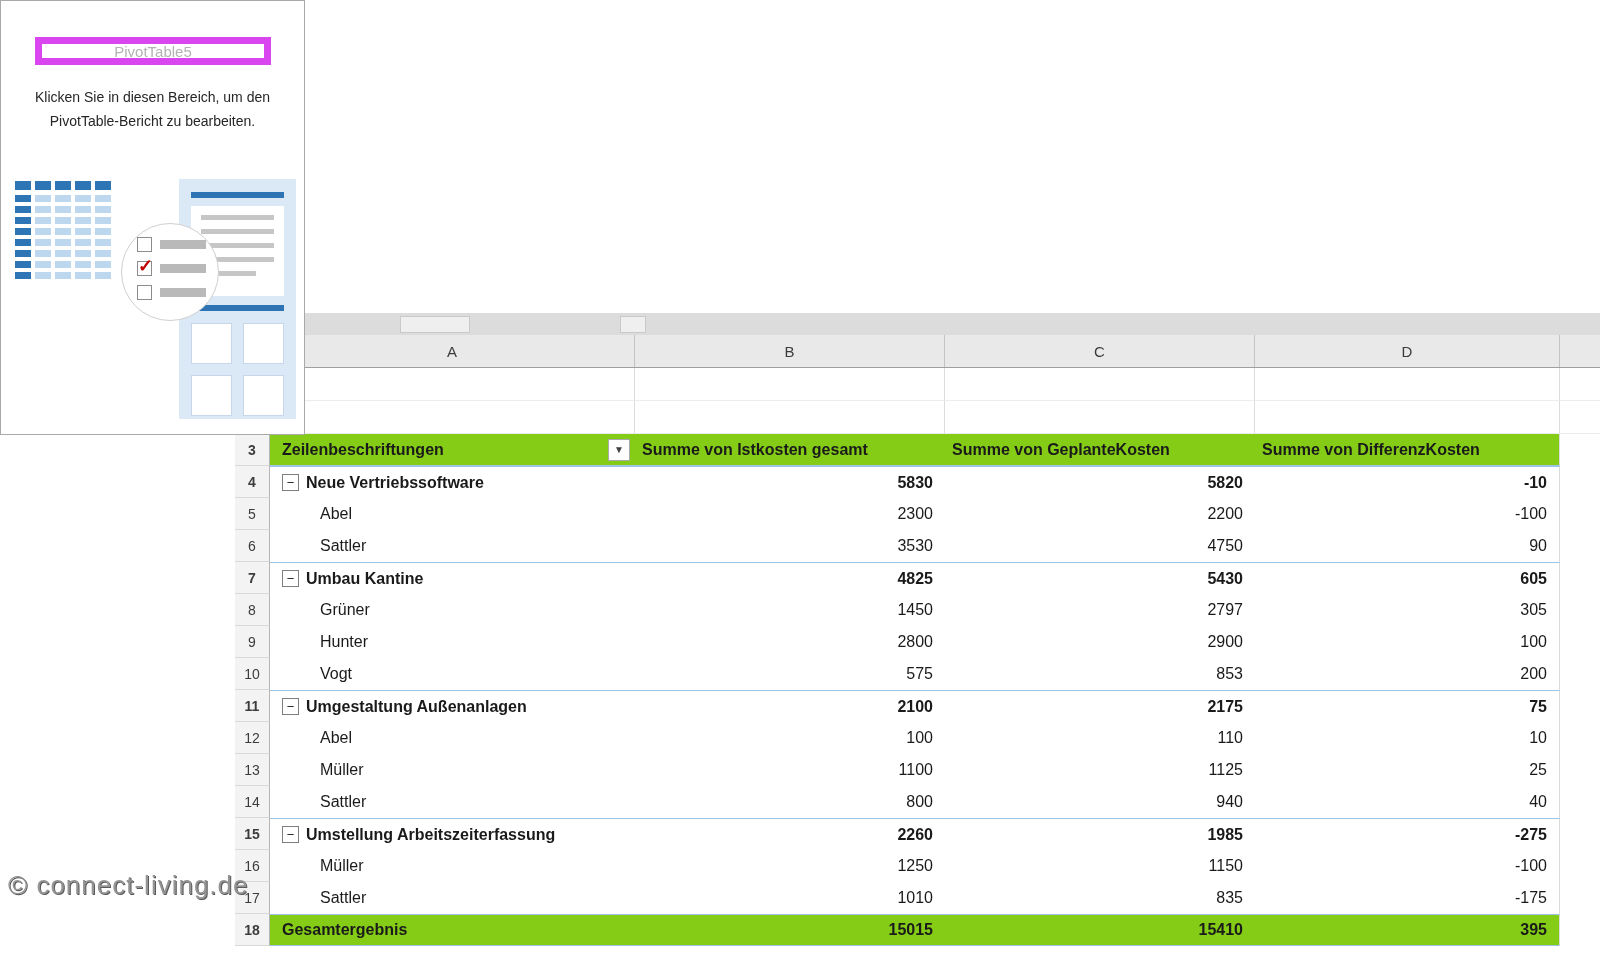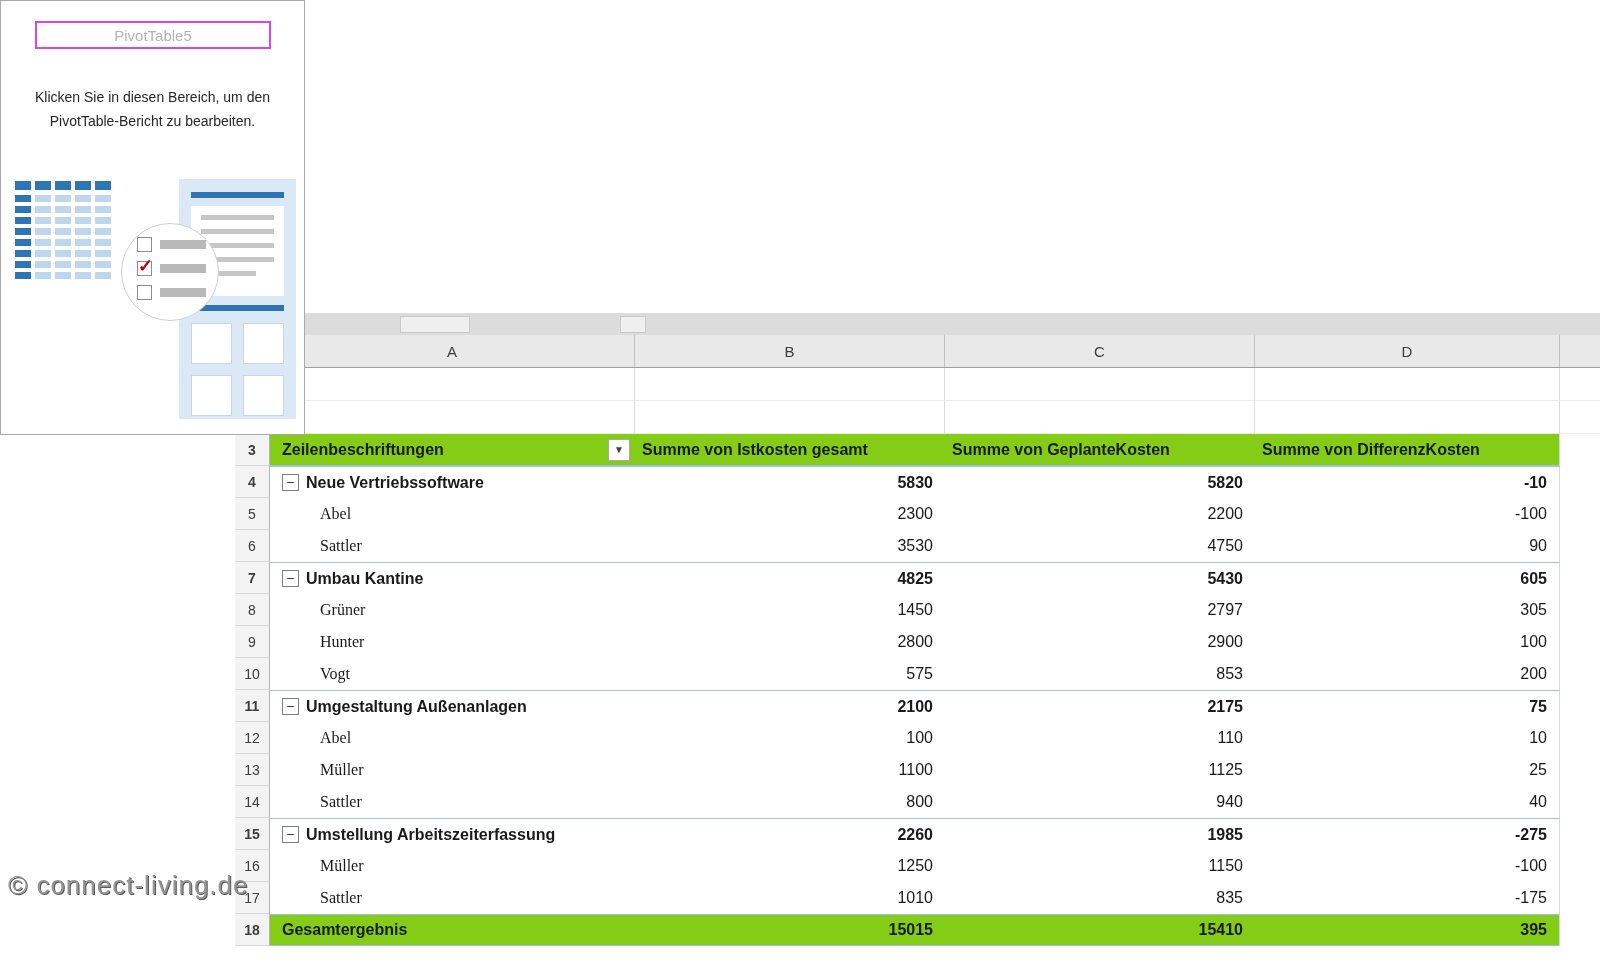--- a/index.html
+++ b/index.html
@@ -46,43 +46,43 @@
 
   .grid-row.empty-row { height:33px; }
   .empty-row .cell { border-right:1px solid #dcdcdc; border-bottom:1px solid #ececec; }
   .empty-row .cell.rest { border-right:none; }
 
   
   .grid-row.pivot { height:32px; font-size:16px; }
   .pivot .cell.d { border-right:1px solid #dadada; }
   .num-cell { justify-content:flex-end; padding-right:12px; }
   .label-cell { padding-left:12px; position:relative; }
-  .label-cell.indent { padding-left:50px;font-family:Liberation Serif, serif; }
+  .label-cell.indent { padding-left:50px; }
   .head-val { padding-left:7px; }
 
   .header-row, .group-row, .total-row { font-weight:700; }
   .header-row .cell:not(.rest), .total-row .cell:not(.rest) { background:#84cc16; }
   .header-row .cell:not(.rest) { border-bottom:1px solid #9dc3e6; }
   .group-row .cell:not(.rest) { border-top:1px solid #9dc3e6; }
   .total-row .cell:not(.rest) { border-top:1px solid #9dc3e6; border-bottom:1px solid #9dc3e6; }
 
   .collapse-box { flex:0 0 15px; width:15px; height:15px; border:1px solid #7f7f7f;
     background:#fff; display:inline-flex; align-items:center; justify-content:center;
     font-size:13px; font-weight:400; color:#222; line-height:1; margin-right:7px; }
 
   .filter-btn { position:absolute; right:5px; top:50%; transform:translateY(-50%);
     width:20px; height:20px; background:#fdfdfd; border:1px solid #a9a9a9;
     display:flex; align-items:center; justify-content:center; }
   .filter-arrow { font-size:10px; color:#404040; font-weight:400; }
 
   
   .panel { position:absolute; left:0; top:0; width:305px; height:435px;
     background:#ffffff; border:1px solid #a9a9a9; box-sizing:border-box; z-index:10; }
-  .name-box { position:absolute; left:34px; top:20px; width:236px; height:28px;
-    border:2px solid #d946ef; color:#b3b3b3; font-size:15px;
+  .name-box { position:absolute; left:34px; top:36px; width:236px; height:28px;
+    border:7px solid #d946ef; color:#b3b3b3; font-size:15px;
     display:flex; align-items:center; justify-content:center; box-sizing:border-box; }
   .instructions { position:absolute; left:0; top:84px; width:100%; text-align:center;
     color:#262626; font-size:14px; line-height:24px; }
 
   .graphic { position:absolute; left:0; top:170px; width:100%; height:258px; }
 
   .table-icon { position:absolute; left:14px; top:10px; width:100px; height:100px; z-index:0; }
   .ti-header { position:absolute; top:0; left:0; right:0; height:9px;
     background:repeating-linear-gradient(90deg, #2e75b6 0 16px, transparent 16px 20px); }
   .ti-body { position:absolute; top:14px; left:20px; right:0; bottom:0;

